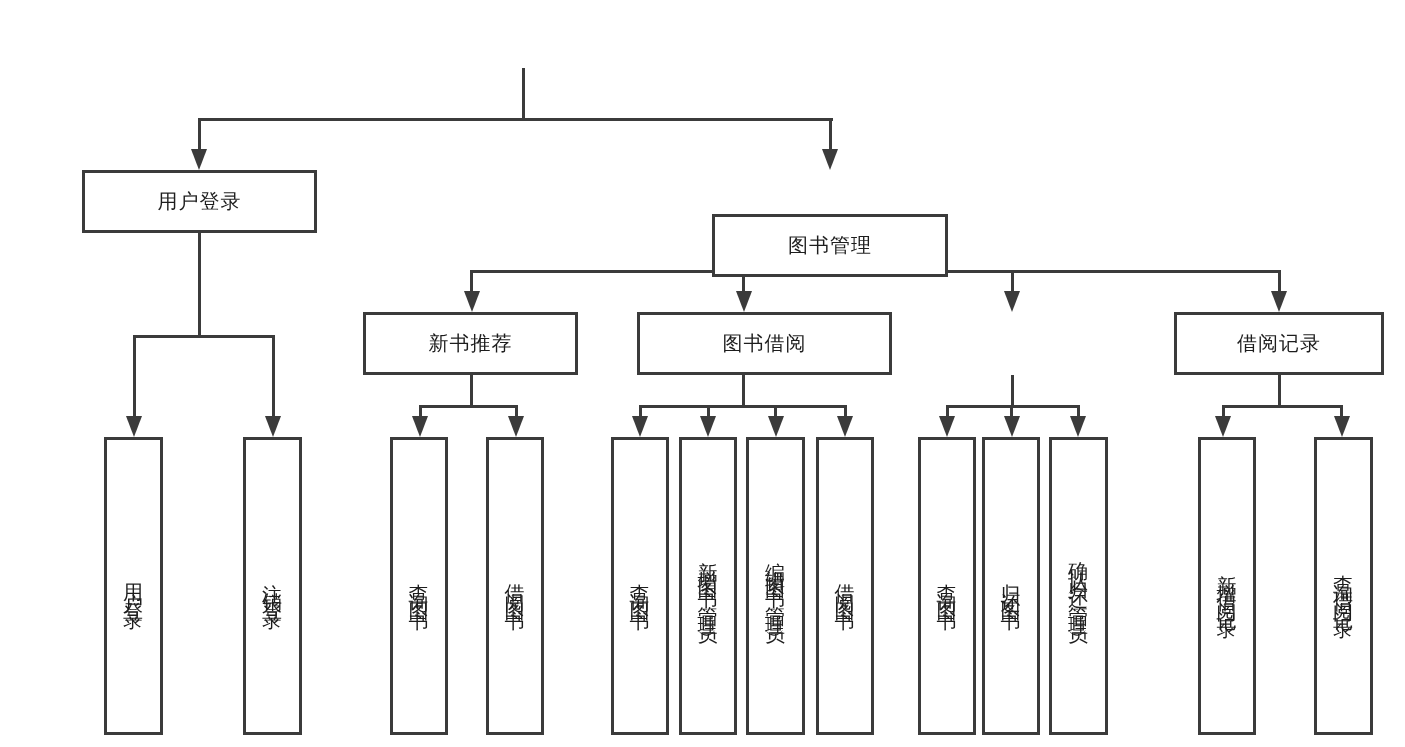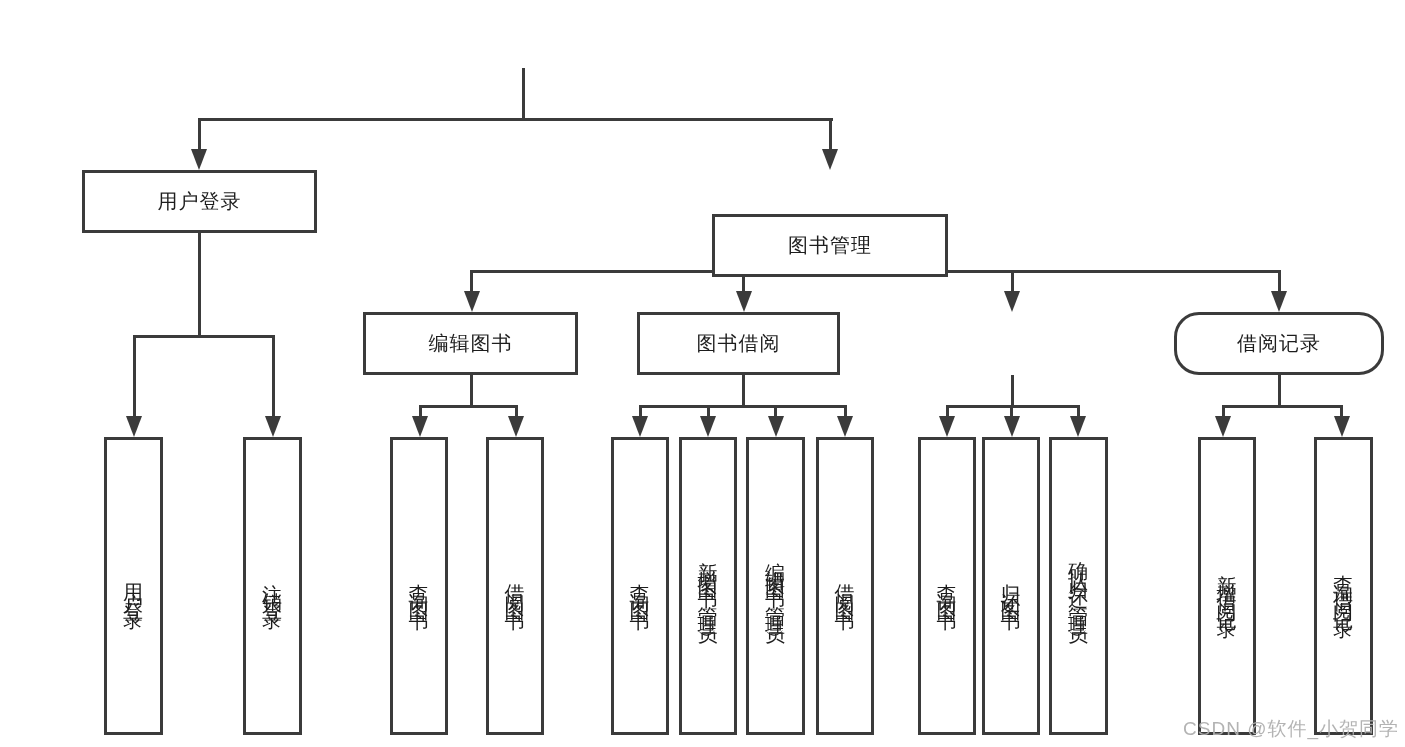--- a/index.html
+++ b/index.html
@@ -116,26 +116,26 @@
 
 
   <div class="box" style="left:82px;top:170px;width:235px;height:63px;">
     <span class="hlabel">用户登录</span>
   </div>
   <div class="box" style="left:712px;top:170px;width:236px;height:63px;margin-top:44px;">
     <span class="hlabel">图书管理</span>
   </div>
 
   <div class="box" style="left:363px;top:312px;width:215px;height:63px;">
-    <span class="hlabel">编辑图书</span>
+    <span class="hlabel">新书推荐</span>
   </div>
-  <div class="box" style="left:637px;top:312px;width:203px;height:63px;">
+  <div class="box" style="left:637px;top:312px;width:255px;height:63px;">
     <span class="hlabel">图书借阅</span>
   </div>
-  <div class="box" style="left:1174px;top:312px;width:210px;height:63px;border-radius:25px;">
+  <div class="box" style="left:1174px;top:312px;width:210px;height:63px;">
     <span class="hlabel">借阅记录</span>
   </div>
 
   <div class="box" style="left:104px;top:437px;width:59px;height:298px;">
     <span class="vtext">用户登录</span>
   </div>
   <div class="box" style="left:243px;top:437px;width:59px;height:298px;">
     <span class="vtext">注销登录</span>
   </div>
 
@@ -169,15 +169,14 @@
     <span class="vtext">确认归还（管理员）</span>
   </div>
 
   <div class="box" style="left:1198px;top:437px;width:58px;height:298px;">
     <span class="vtext">新增借阅记录</span>
   </div>
   <div class="box" style="left:1314px;top:437px;width:59px;height:298px;">
     <span class="vtext">查询借阅记录</span>
   </div>
 
-  <div class="watermark">CSDN @软件_小贺同学</div>
 
 </div>
 
 </body></html>

